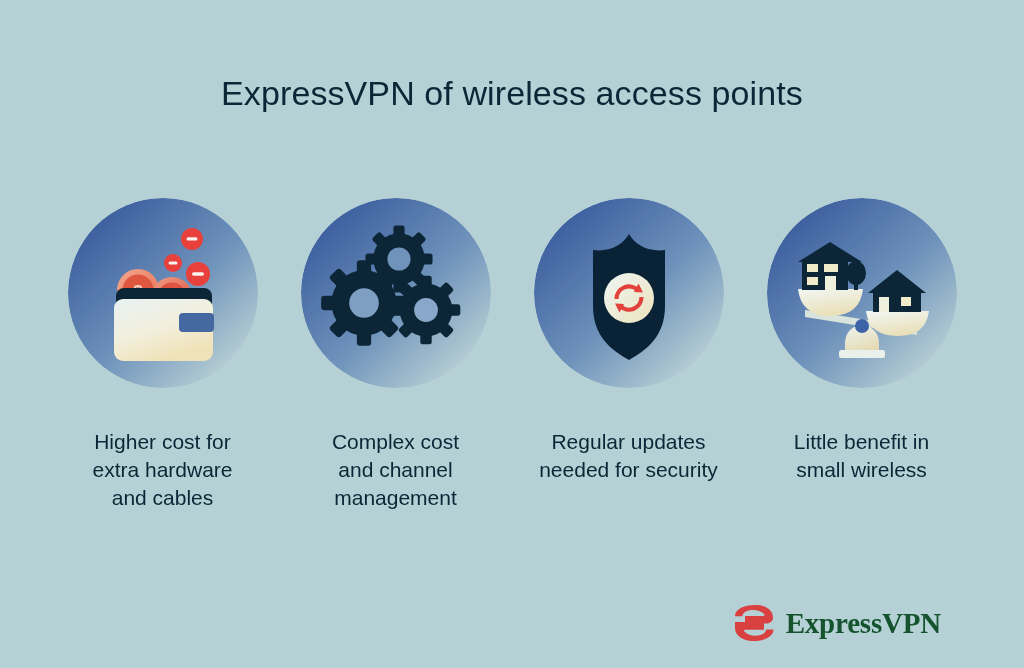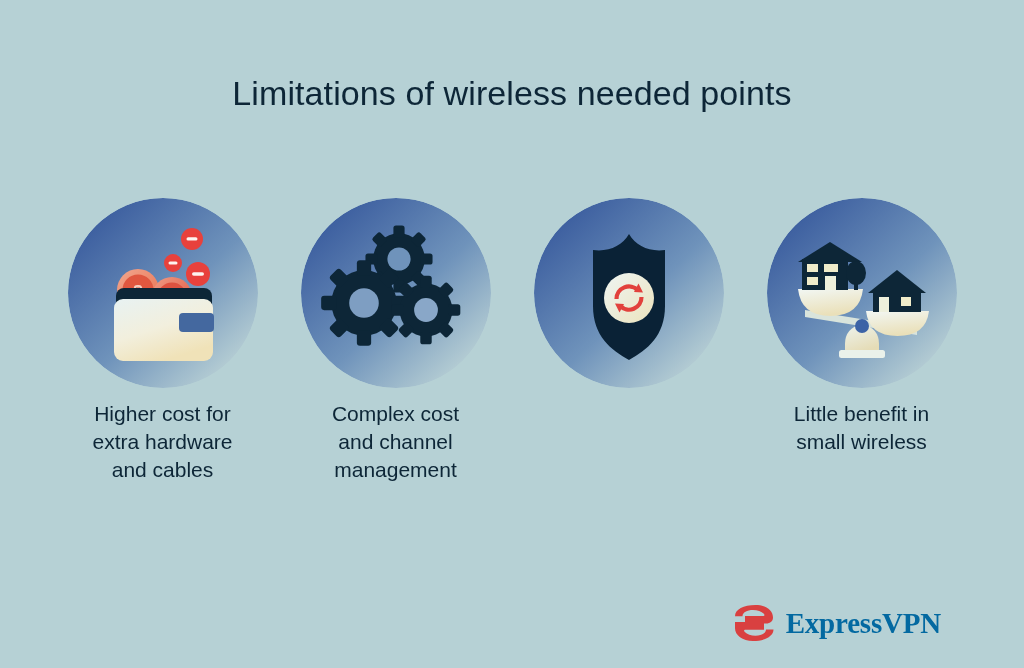--- a/index.html
+++ b/index.html
@@ -52,21 +52,21 @@
     position: relative;
     display: flex;
     align-items: center;
     justify-content: center;
     overflow: hidden;
   }
   .icon-circle svg {
     display: block;
   }
   .card-caption {
-    margin-top: 12px;
+    margin-top: 40px;
     text-align: center;
     font-size: 21px;
     line-height: 1.33;
     color: #0d2637;
     max-width: 215px;
     white-space: pre-line;
   }
   .brand-logo {
     position: absolute;
     right: 83px;
@@ -76,31 +76,31 @@
     gap: 11px;
   }
   .brand-mark {
     width: 42px;
     height: 38px;
   }
   .brand-text {
     font-family: "Liberation Serif", serif;
     font-size: 29px;
     font-weight: 700;
-    color: #0369a1;
+    color: #14532d;
     letter-spacing: -0.2px;
     line-height: 1;
   }
 </style>
 </head>
 <body>
 
 <div class="canvas">
 
-  <div class="page-title">Limitations of wireless needed points</div>
+  <div class="page-title">ExpressVPN of wireless access points</div>
 
   <div class="cards">
 
     <div class="card">
       <div class="icon-circle">
         <svg width="190" height="190" viewBox="0 0 190 190">
           <defs>
             <linearGradient id="circ1" x1="0.12" y1="0.1" x2="0.88" y2="0.92">
               <stop offset="0" stop-color="#3a5c9e"></stop>
               <stop offset="0.55" stop-color="#6f93bb"></stop>
@@ -238,20 +238,22 @@
           <path d="M95 36 C88 48 75 54 59 52 L59 108 C59 138 77 152 95 162 C113 152 131 138 131 108 L131 52 C115 54 102 48 95 36 Z" fill="#0a2236"></path>
           <circle cx="95" cy="100" r="25" fill="url(#disc3)"></circle>
           <g fill="none" stroke="#e2413c" stroke-width="4.2" stroke-linecap="butt">
             <path d="M82.5 101 A12.5 12.5 0 0 1 104 92.3"></path>
             <path d="M107.5 99 A12.5 12.5 0 0 1 86 107.8"></path>
           </g>
           <polygon points="104.5,85.5 109,94.5 100,94" fill="#e2413c"></polygon>
           <polygon points="85.5,114.5 81,105.5 90,106" fill="#e2413c"></polygon>
         </svg>
       </div>
+      <div class="card-caption">Regular updates
+needed for security</div>
     </div>
 
     <div class="card">
       <div class="icon-circle">
         <svg width="190" height="190" viewBox="0 0 190 190">
           <defs>
             <linearGradient id="circ4" x1="0.12" y1="0.1" x2="0.88" y2="0.92">
               <stop offset="0" stop-color="#3a5c9e"></stop>
               <stop offset="0.55" stop-color="#6f93bb"></stop>
               <stop offset="1" stop-color="#bcd3d6"></stop>

